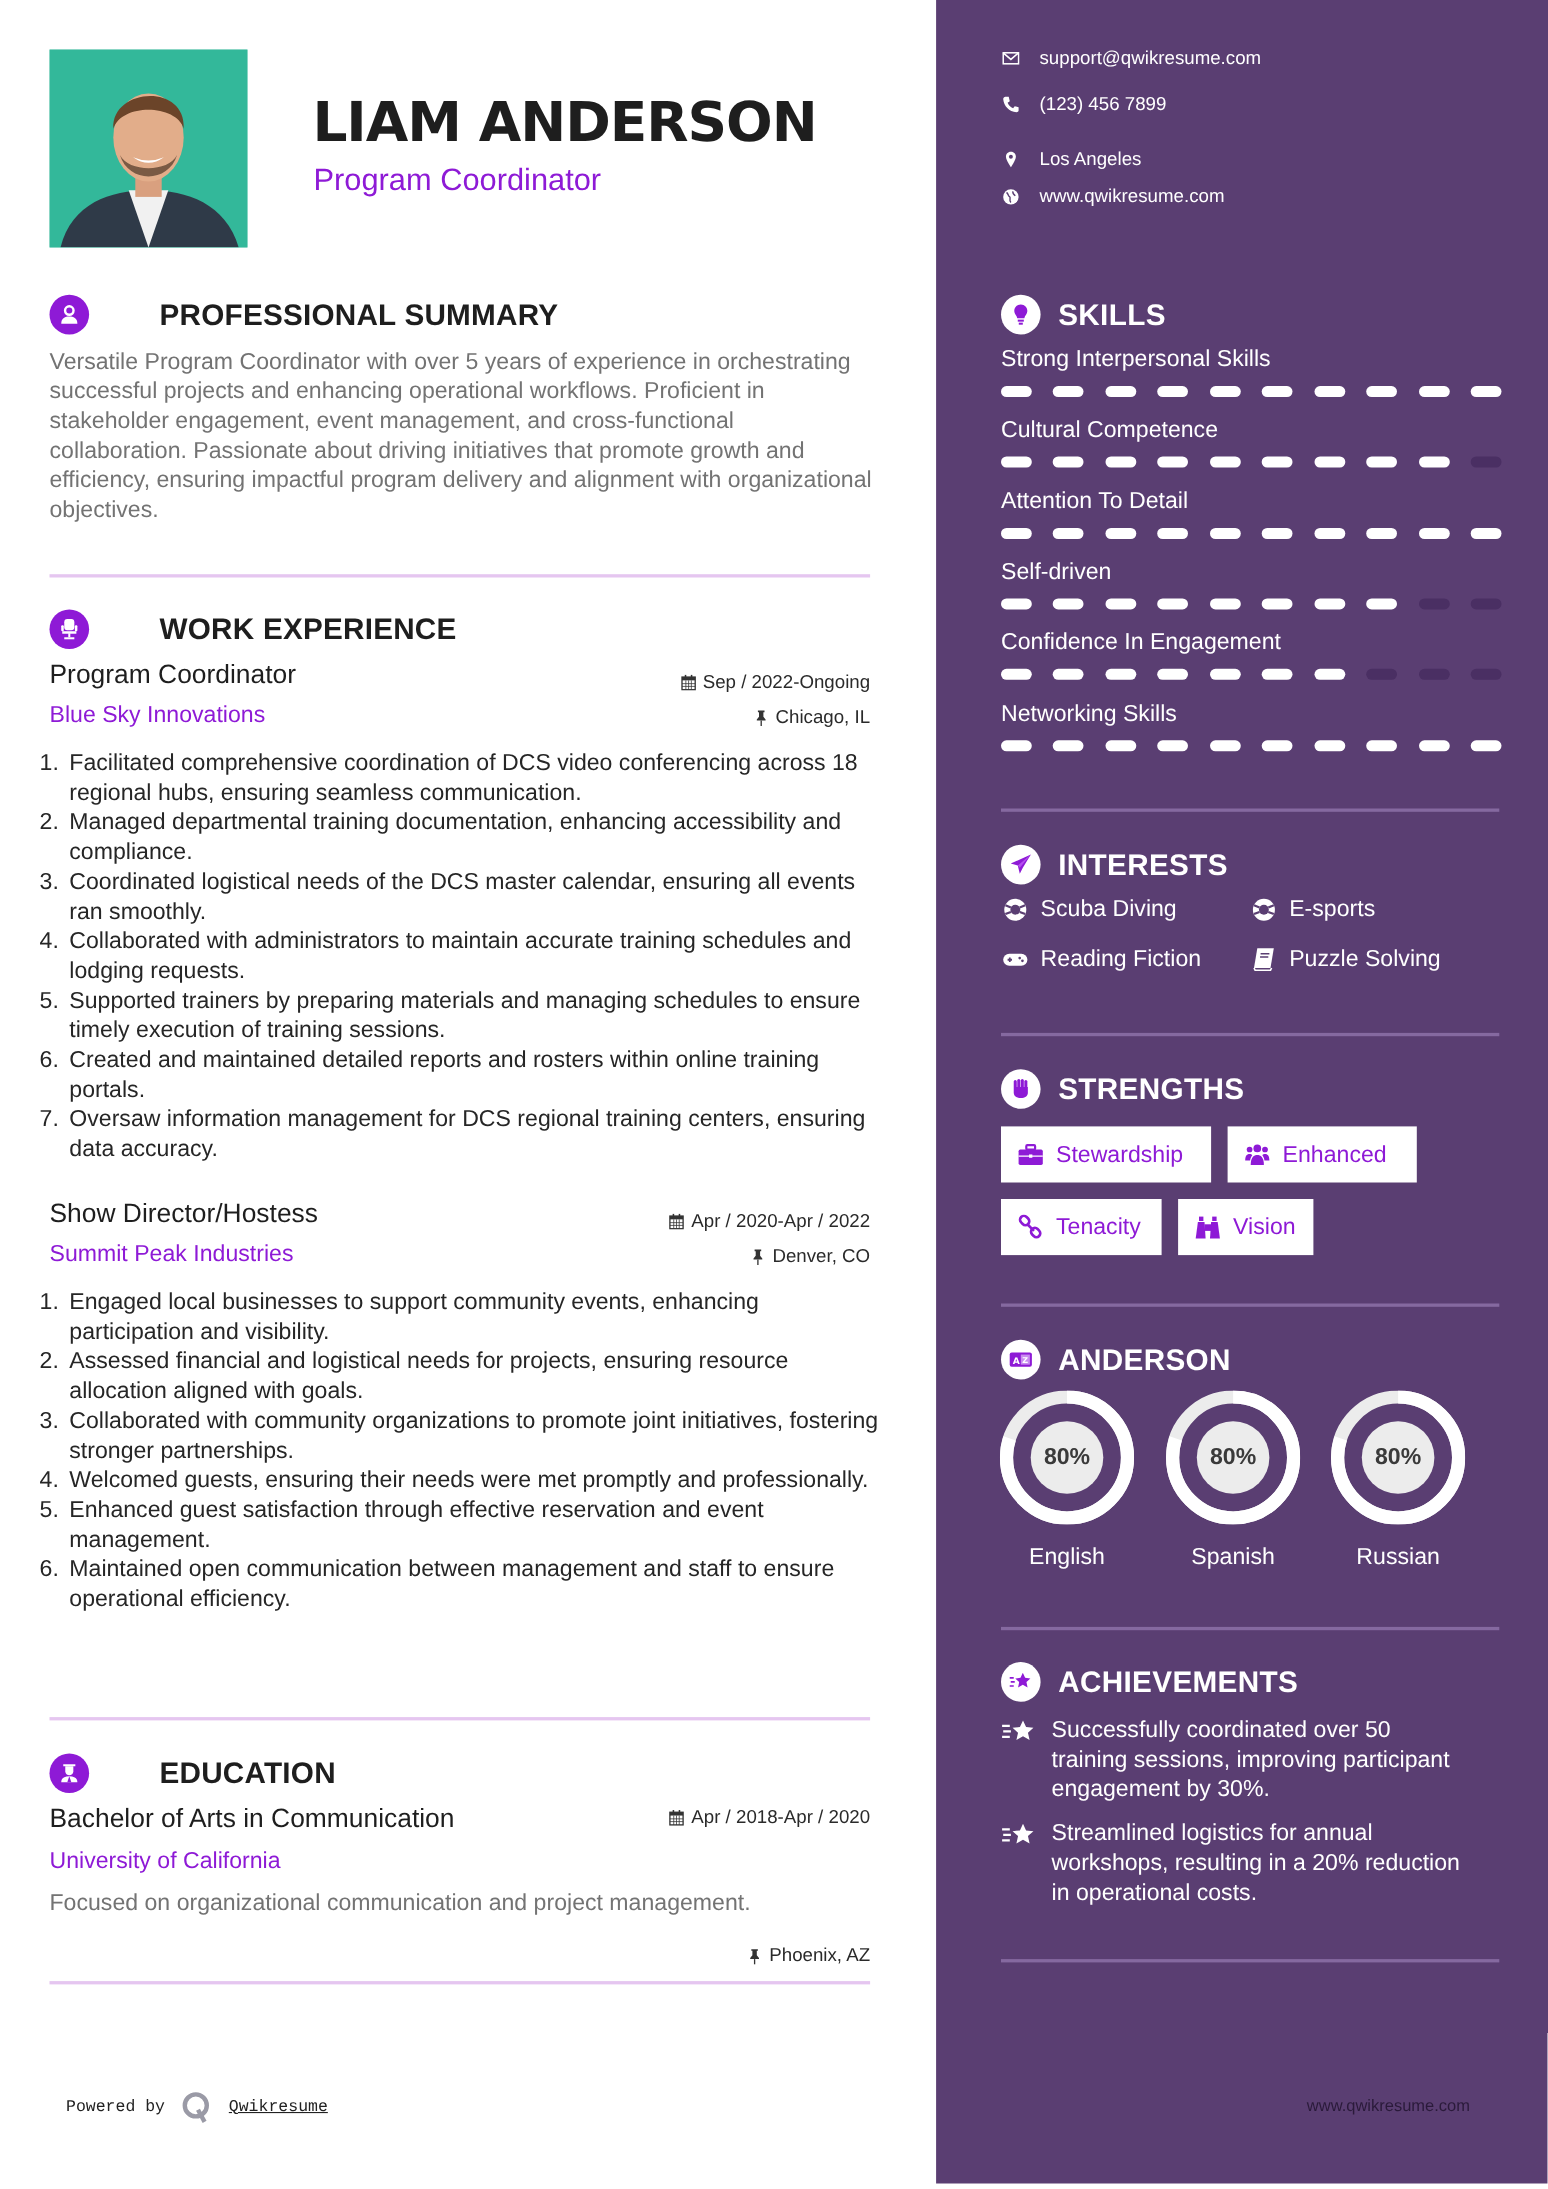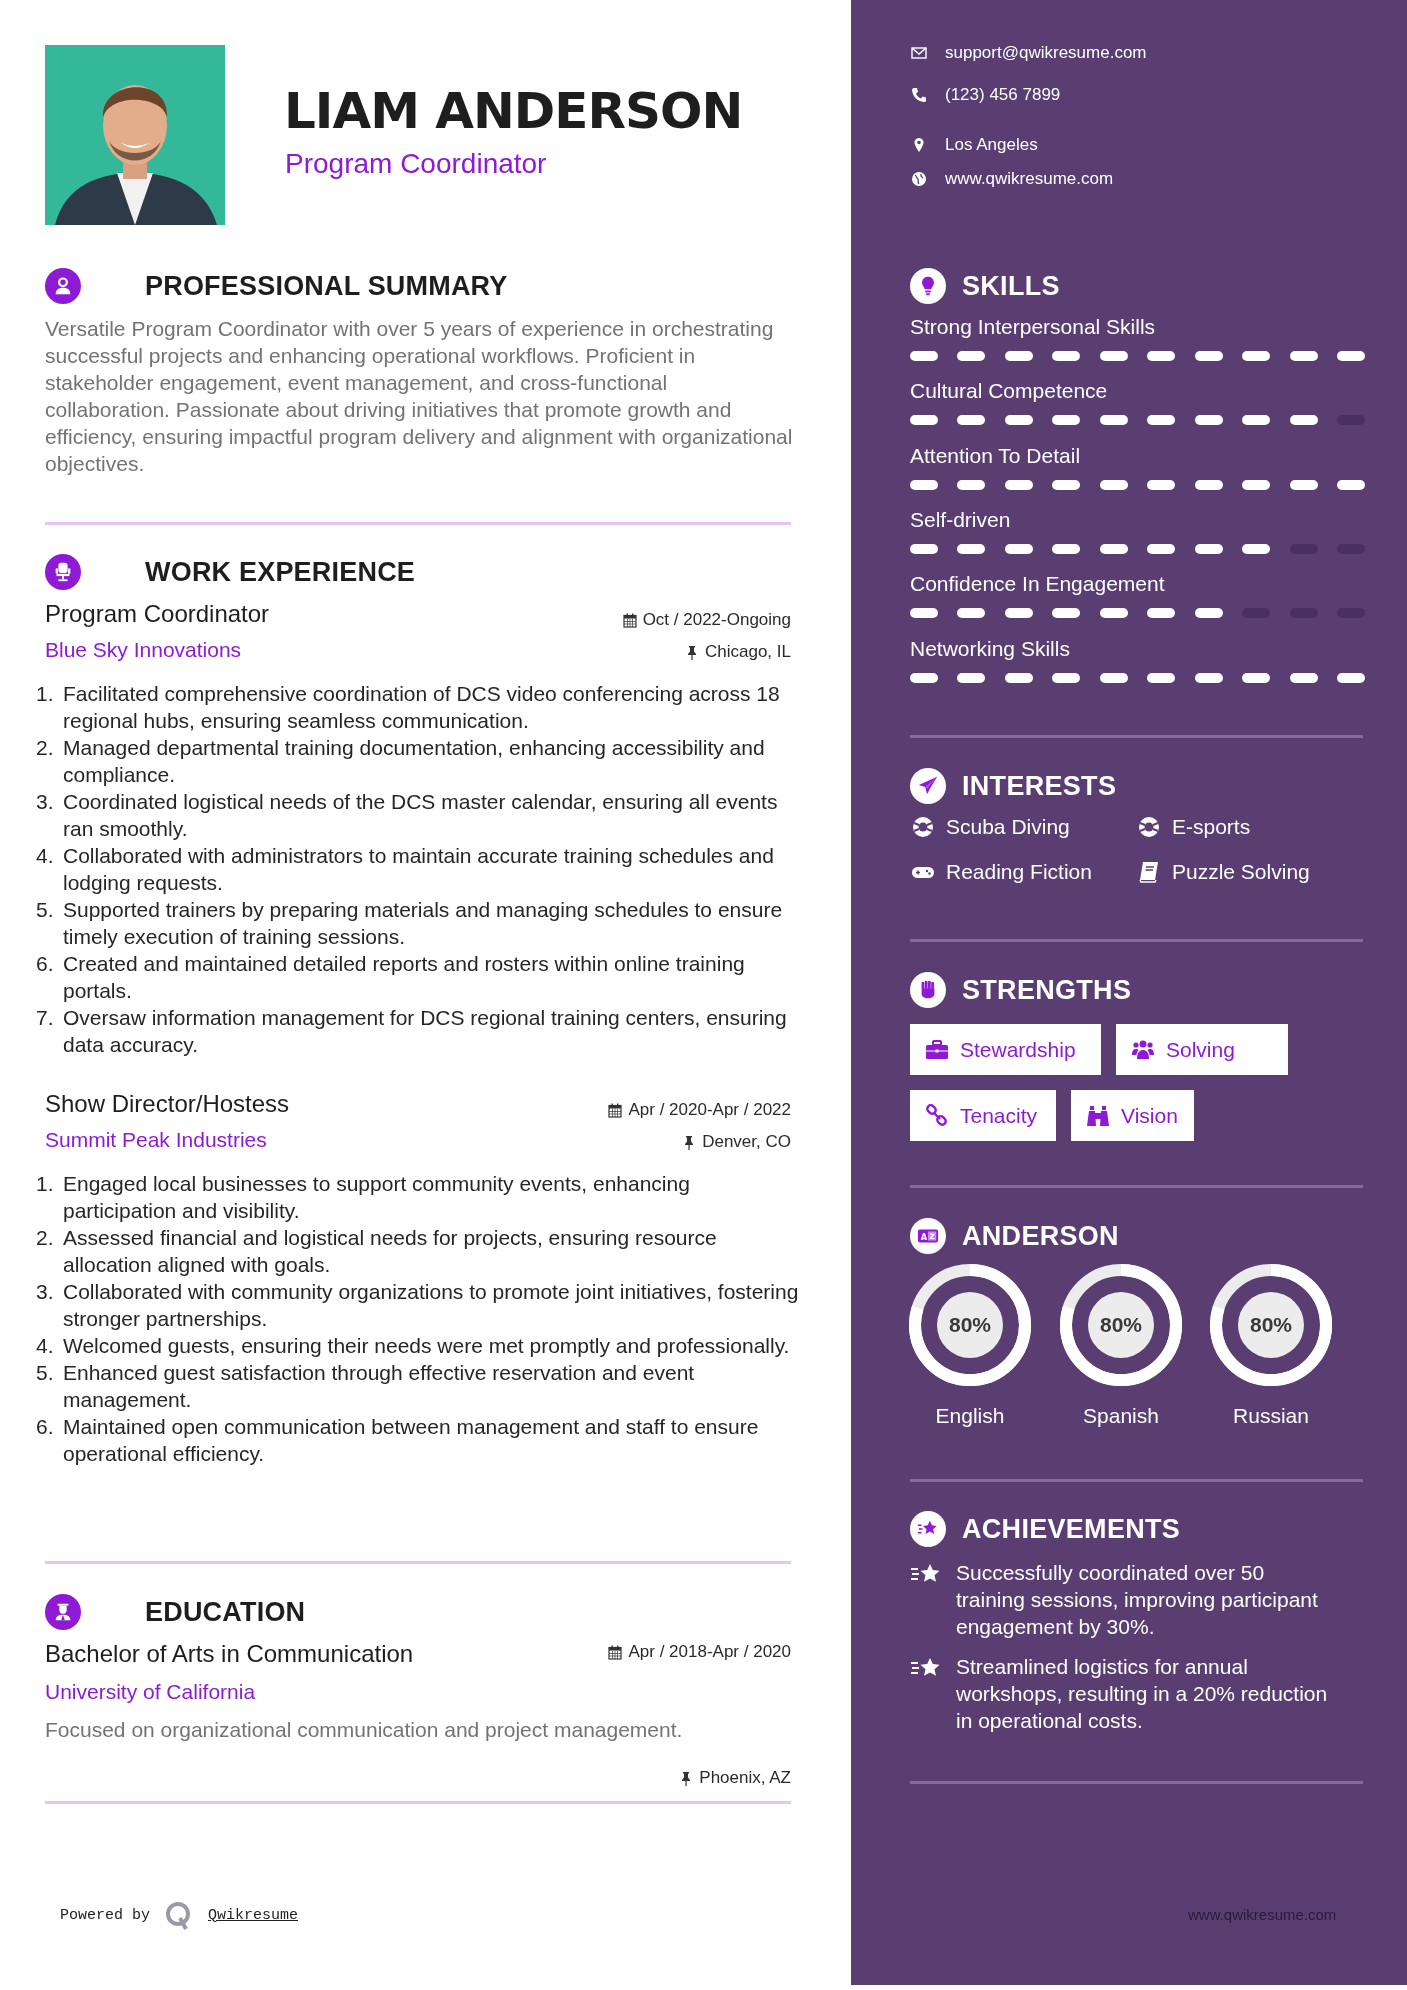--- a/index.html
+++ b/index.html
@@ -123,21 +123,21 @@
 
     <div class="job-title" style="top:600px;">Program Coordinator</div>
     <div class="job-meta" style="top:610px;">
       <svg viewBox="0 0 14 15">
           <rect x="1" y="2.5" width="12" height="11.5" fill="none" stroke="#333" stroke-width="1.2"></rect>
           <rect x="1" y="2.5" width="12" height="3" fill="#333"></rect>
           <rect x="3.5" y="0.5" width="1.4" height="3" fill="#333"></rect>
           <rect x="9" y="0.5" width="1.4" height="3" fill="#333"></rect>
           <path d="M1 8.5 H13 M1 11 H13 M4.5 5.5 V14 M7 5.5 V14 M9.5 5.5 V14" stroke="#333" stroke-width="0.7"></path>
         </svg>
-      <span>Oct / 2022-Ongoing</span>
+      <span>Sep / 2022-Ongoing</span>
     </div>
     <div class="job-company" style="top:638px;">Blue Sky Innovations</div>
     <div class="job-meta" style="top:642px;">
       <svg viewBox="0 0 14 15">
           <path d="M4 1 H10 V2.5 H9 V6.5 L11 9 V10 H3 V9 L5 6.5 V2.5 H4 Z" fill="#333"></path>
           <rect x="6.4" y="10" width="1.2" height="5" fill="#333"></rect>
         </svg>
       <span>Chicago, IL</span>
     </div>
     <ul class="bullets" style="top:680px;">
@@ -469,21 +469,21 @@
     <span>Stewardship</span>
   </div>
   <div class="chip" style="left:1116px;top:1024px;width:172px;">
     <svg viewBox="0 0 24 24">
         <circle cx="5" cy="7" r="2.6" fill="#8e1ad6"></circle>
         <circle cx="19" cy="7" r="2.6" fill="#8e1ad6"></circle>
         <circle cx="12" cy="6" r="3.5" fill="#8e1ad6"></circle>
         <path d="M6 21 C6 14 9 12 12 12 C15 12 18 14 18 21 Z" fill="#8e1ad6"></path>
         <path d="M1 17 C1 12 3 11 5 11 C6 11 7 11.5 7.5 12 C6 14 5.5 16 5.5 17 Z M23 17 C23 12 21 11 19 11 C18 11 17 11.5 16.5 12 C18 14 18.5 16 18.5 17 Z" fill="#8e1ad6"></path>
       </svg>
-    <span>Solving</span>
+    <span>Enhanced</span>
   </div>
   <div class="chip" style="left:910px;top:1090px;width:146px;">
     <svg viewBox="0 0 24 24">
         <rect x="2" y="2" width="9" height="7" rx="3.5" transform="rotate(45 6.5 5.5)" fill="none" stroke="#8e1ad6" stroke-width="2.4"></rect>
         <rect x="12" y="13" width="9" height="7" rx="3.5" transform="rotate(45 16.5 16.5)" fill="none" stroke="#8e1ad6" stroke-width="2.4"></rect>
         <path d="M9 9 L15 15" stroke="#8e1ad6" stroke-width="2.4"></path>
       </svg>
     <span>Tenacity</span>
   </div>
   <div class="chip" style="left:1071px;top:1090px;width:123px;">

